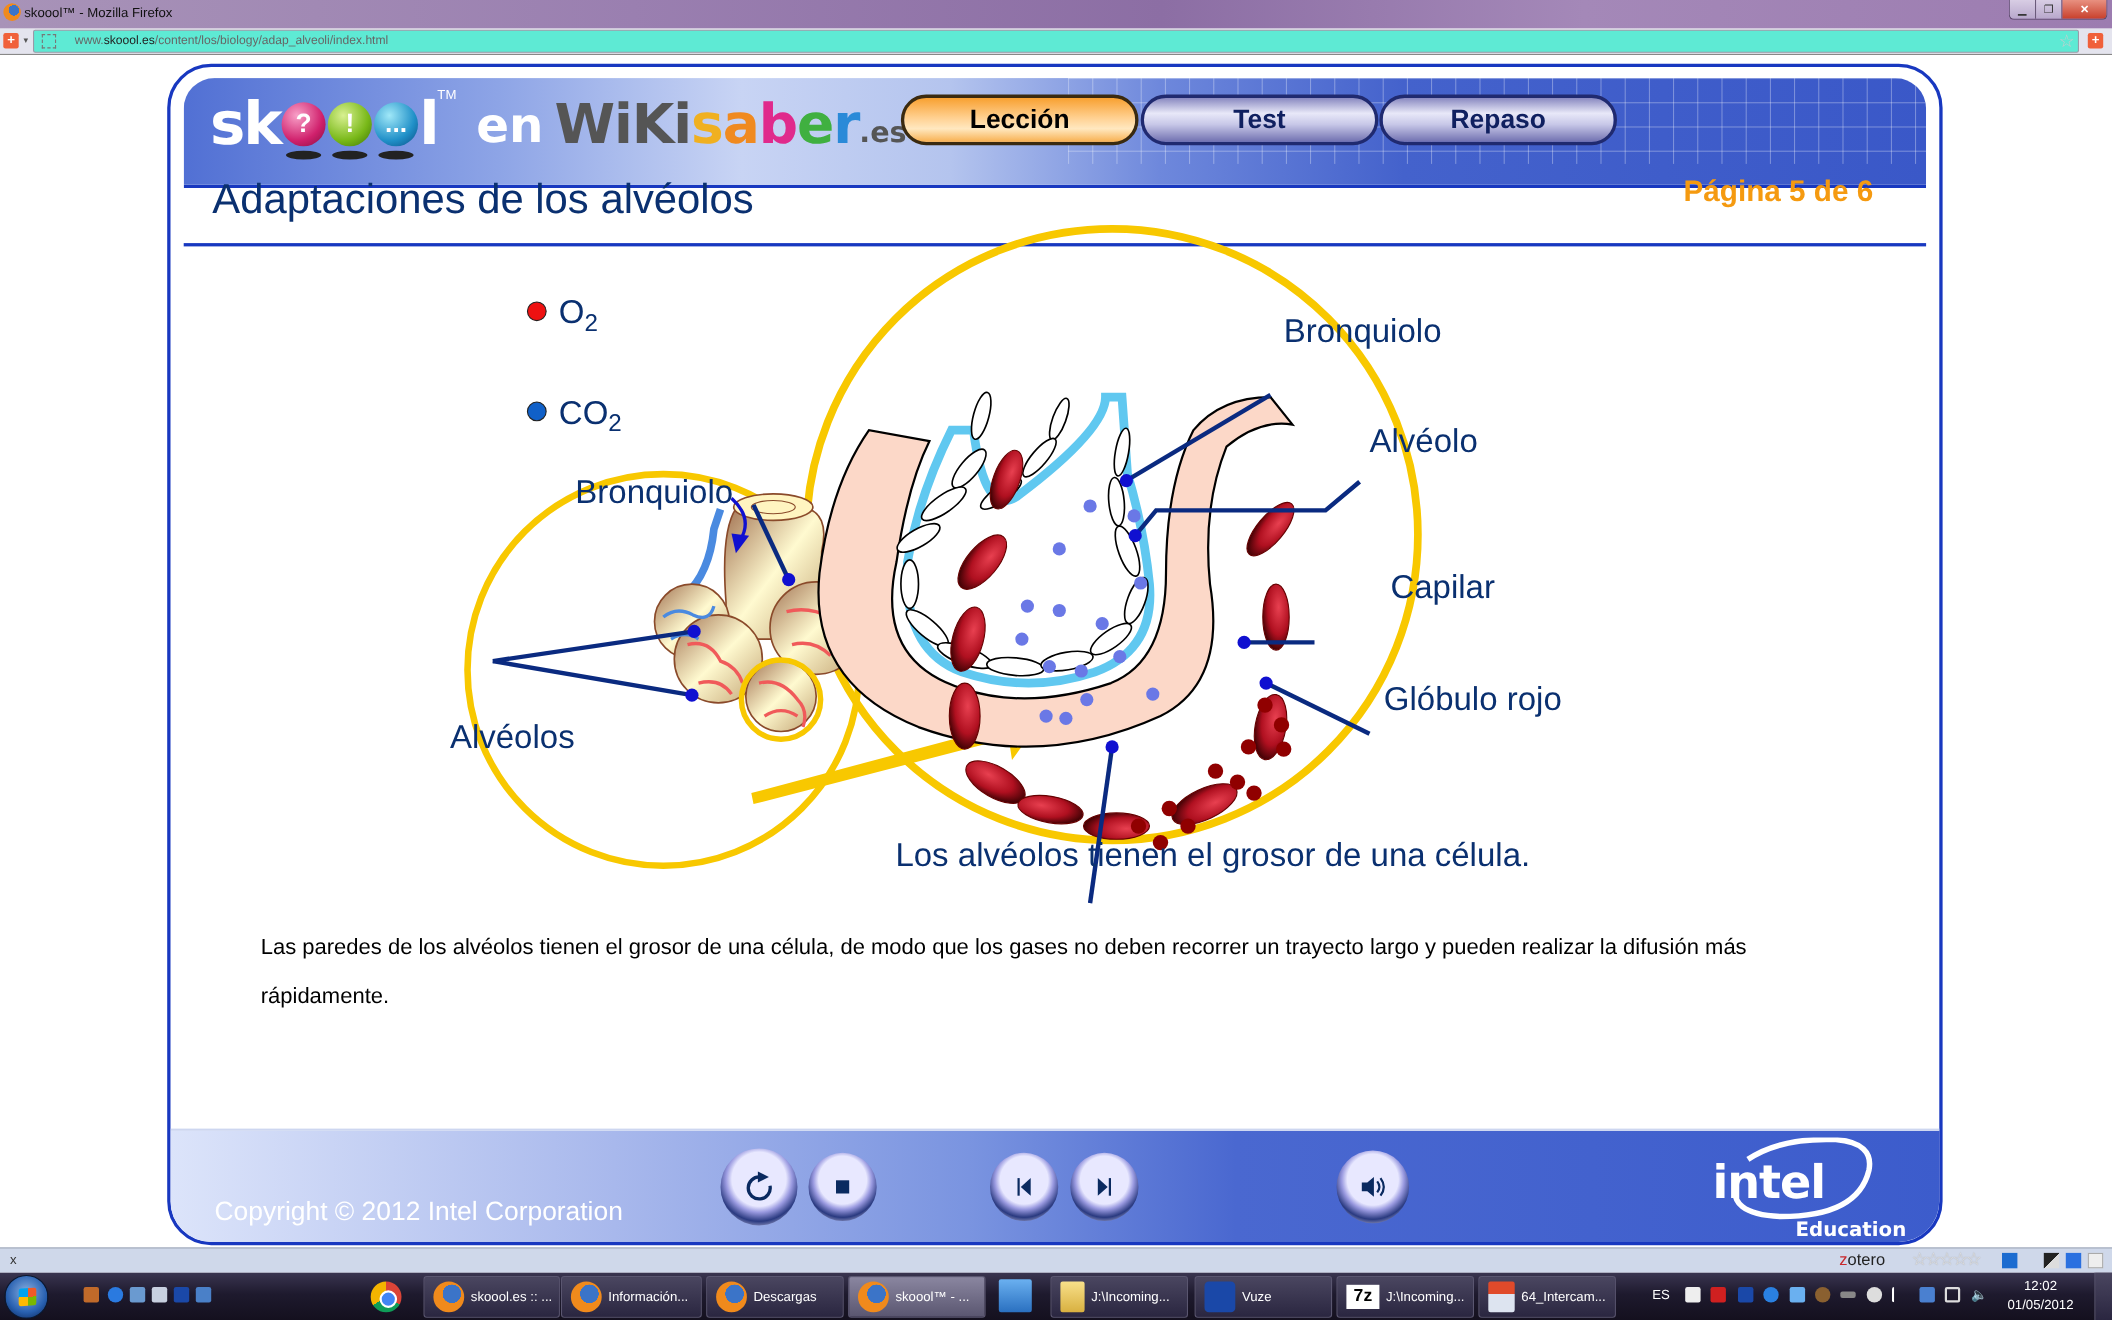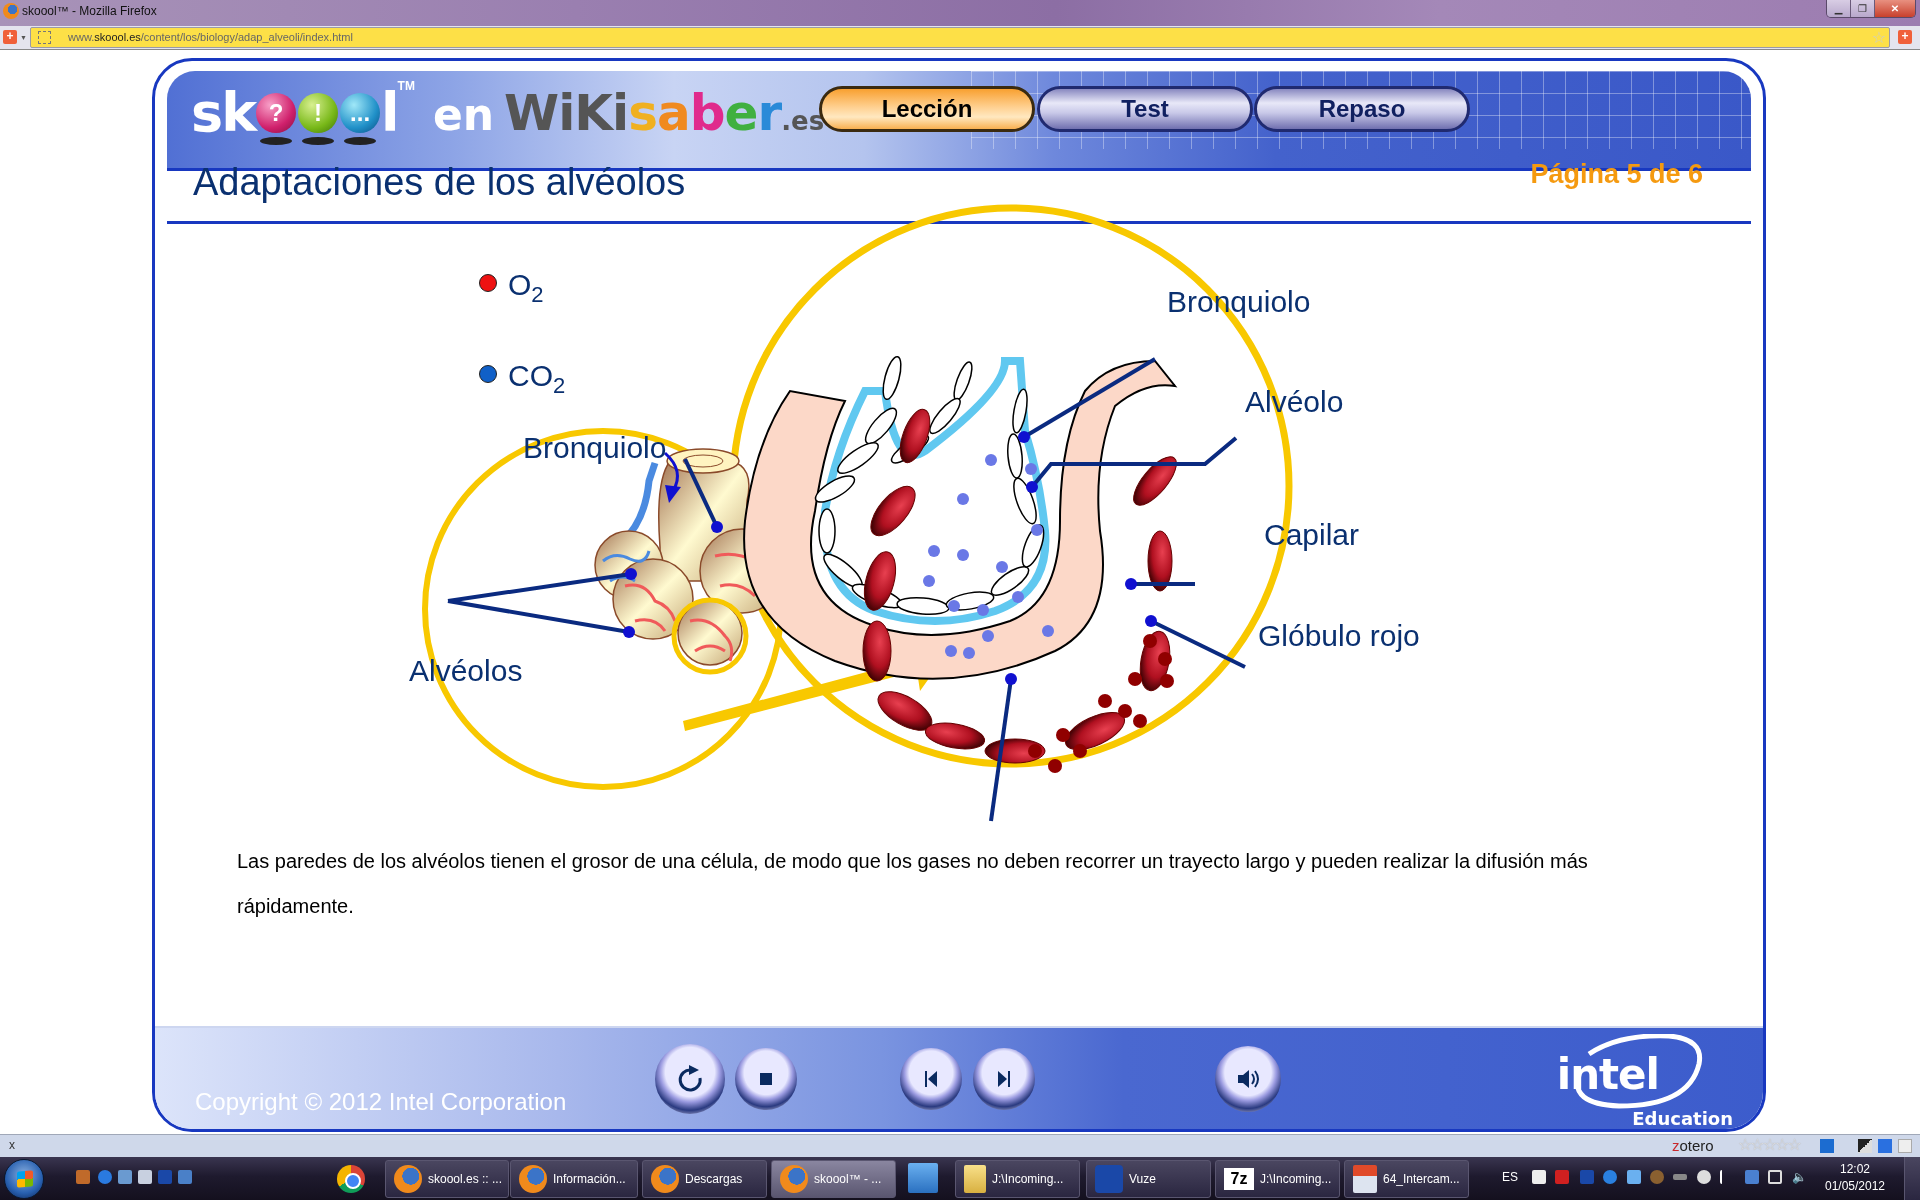--- a/index.html
+++ b/index.html
@@ -12,21 +12,21 @@
   .titlebar .ff-icon { position: absolute; left: 3px; top: 3px; width: 16px; height: 16px; border-radius: 50%;
     background: radial-gradient(circle at 60% 40%, #3b74c8 0 35%, #f08a1c 36% 100%); }
   .titlebar .title { position: absolute; left: 22px; top: 4px; font-size: 12px; color: #111; }
   .winbtns { position: absolute; right: 4px; top: 0; height: 18px; display: flex; border: 1px solid #5a4a6a; border-top: none; border-radius: 0 0 5px 5px; overflow: hidden; }
   .winbtns div { width: 24px; height: 17px; background: linear-gradient(#d8cde4, #b8a8cc); border-right: 1px solid #6a5a7a; display: flex; align-items: center; justify-content: center; font-size: 10px; color: #333; }
   .winbtns .close { width: 40px; background: linear-gradient(#e89080, #c8402c); color: #fff; font-weight: bold; border-right: none; }
 
   .navbar { position: absolute; left: 0; top: 26px; width: 1920px; height: 24px; background: #e4e4ee; border-bottom: 1px solid #888; }
   .navbar .addon { position: absolute; left: 3px; top: 4px; width: 14px; height: 14px; background: #f0603a; border-radius: 2px; color: #fff; font-size: 12px; font-weight: bold; line-height: 13px; text-align: center; }
   .navbar .drop { position: absolute; left: 20px; top: 8px; font-size: 7px; color: #555; }
-  .urlbox { position: absolute; left: 30px; top: 1px; width: 1860px; height: 21px; background: #fde047; border: 1px solid #9a9aa8; border-radius: 2px; }
+  .urlbox { position: absolute; left: 30px; top: 1px; width: 1860px; height: 21px; background: #5eead4; border: 1px solid #9a9aa8; border-radius: 2px; }
   .urlbox .site-icon { position: absolute; left: 7px; top: 3px; width: 13px; height: 13px; border: 1px dashed #777; }
   .urlbox .url { position: absolute; left: 37px; top: 3px; font-size: 11px; color: #666; }
   .urlbox .url b { color: #222; font-weight: normal; }
   .navbar .star { position: absolute; right: 34px; top: 2px; font-size: 16px; color: #ccc; }
   .navbar .addon2 { position: absolute; right: 8px; top: 4px; width: 14px; height: 14px; background: #f0603a; border-radius: 2px; color: #fff; font-size: 12px; font-weight: bold; line-height: 13px; text-align: center; }
 
   
   .page-bg { position: absolute; left: 0; top: 51px; width: 1920px; height: 1083px; background: #fff; }
   .frame { position: absolute; left: 152px; top: 58px; width: 1614px; height: 1074px; border: 3px solid #1838c0; border-radius: 40px; background: #fff; overflow: hidden; }
 
@@ -36,21 +36,21 @@
   .header .grid { position: absolute; right: 0; top: 0; width: 780px; height: 78px;
     background-image: linear-gradient(rgba(255,255,255,0.35) 1px, transparent 1px), linear-gradient(90deg, rgba(255,255,255,0.35) 1px, transparent 1px);
     background-size: 22px 22px; }
   .logo { position: absolute; left: 24px; top: 6px; height: 66px; display: flex; align-items: flex-end; }
   .logo .sk { font-family: "DejaVu Sans", sans-serif; font-weight: bold; font-size: 54px; color: #fff; line-height: 60px; letter-spacing: -2px; }
   .logo .ball { display: inline-block; width: 40px; height: 40px; border-radius: 50%; margin: 0 1px 10px; color: #fff; font-weight: bold; font-size: 24px; text-align: center; line-height: 40px; position: relative; }
   .logo .ball::after { content: ""; position: absolute; left: 4px; bottom: -12px; width: 32px; height: 8px; border-radius: 50%; background: #222; }
   .logo .b1 { background: radial-gradient(circle at 35% 30%, #f8a0c8, #d0206c 60%, #801040); }
   .logo .b2 { background: radial-gradient(circle at 35% 30%, #d8f090, #78b818 60%, #3a7008); }
   .logo .b3 { background: radial-gradient(circle at 35% 30%, #a0e8f8, #2090c8 60%, #0a4a80); }
-  .logo .tm { font-size: 12px; color: #fff; align-self: flex-start; margin-top: 2px; font-weight: bold; }
+  .logo .tm { font-size: 12px; color: #fff; align-self: flex-start; margin-top: 2px; font-weight: normal; }
   .logo .en { font-family: "DejaVu Sans", sans-serif; font-weight: bold; font-size: 44px; color: #fff; margin-left: 18px; line-height: 56px; }
   .logo .wiki { font-family: "DejaVu Sans", sans-serif; font-weight: bold; font-size: 50px; color: #555; margin-left: 10px; line-height: 60px; letter-spacing: -1px; }
   .logo .saber { font-family: "DejaVu Sans", sans-serif; font-weight: bold; font-size: 50px; line-height: 60px; letter-spacing: -1px; }
   .logo .saber span:nth-child(1) { color: #f0b020; }
   .logo .saber span:nth-child(2) { color: #f08a20; }
   .logo .saber span:nth-child(3) { color: #e02a8c; }
   .logo .saber span:nth-child(4) { color: #40b040; }
   .logo .saber span:nth-child(5) { color: #2a8ad8; }
   .logo .saber span:nth-child(6) { color: #8040b0; }
   .logo .es { font-family: "DejaVu Sans", sans-serif; font-weight: bold; font-size: 26px; color: #555; line-height: 44px; }
@@ -323,20 +323,21 @@
           <circle cx="856" cy="618" r="6"></circle>
       </g>
     </svg>
 
     <div class="dlabel" style="left:368px;top:370px">Bronquiolo</div>
     <div class="dlabel" style="left:254px;top:593px">Alvéolos</div>
     <div class="dlabel" style="left:1012px;top:224px">Bronquiolo</div>
     <div class="dlabel" style="left:1090px;top:324px">Alvéolo</div>
     <div class="dlabel" style="left:1109px;top:457px">Capilar</div>
     <div class="dlabel" style="left:1103px;top:558px">Glóbulo rojo</div>
+    <div class="dlabel" style="left:659px;top:700px">Los alvéolos tienen el grosor de una célula.</div>
   </div>
 
   <div class="body-text">Las paredes de los alvéolos tienen el grosor de una célula, de modo que los gases no deben recorrer un trayecto largo y pueden realizar la difusión más rápidamente.</div>
 
   <div class="footer">
     <div class="copyright">Copyright © 2012 Intel Corporation</div>
 
     <div class="ctrl" style="left:500px;top:16px;width:70px;height:70px">
       <svg viewBox="0 0 30 30">
           <path d="M16 6 A10 10 0 1 0 25 14" fill="none" stroke="#0a2a60" stroke-width="3"></path>

